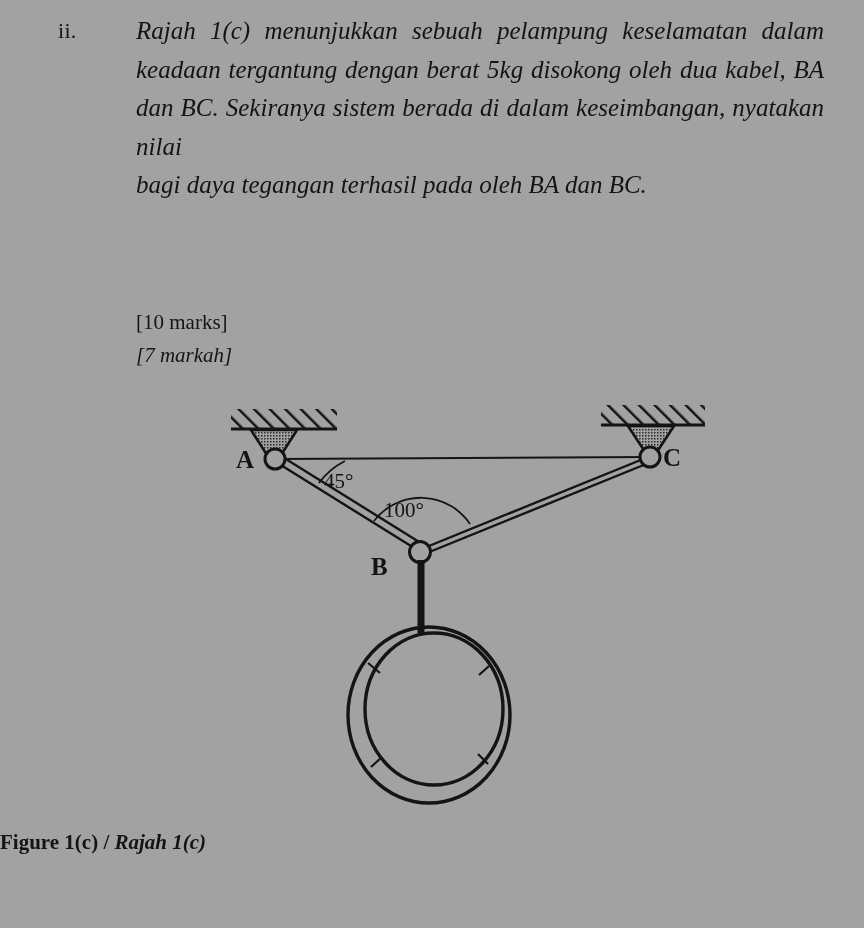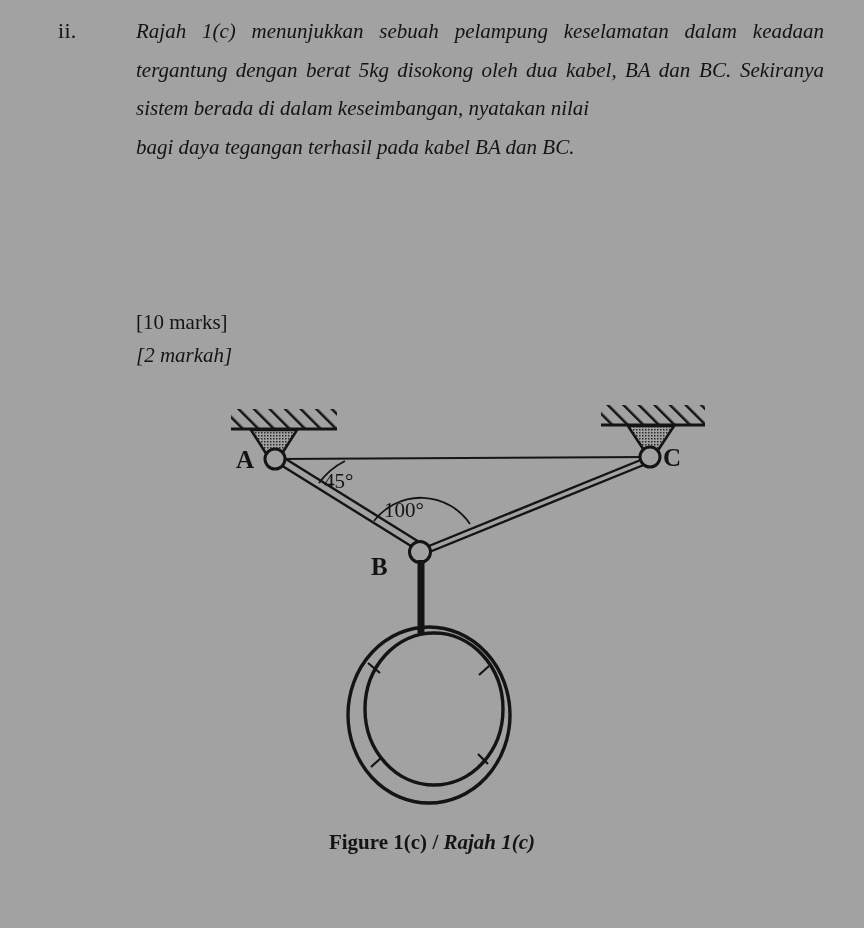--- a/index.html
+++ b/index.html
@@ -55,21 +55,21 @@
     letter-spacing: 0.05px;
     word-spacing: 0.4px;
     margin: 0;
   }
   .para-en .last-line {
     display: block;
     text-align: left;
   }
 
   .para-my {
-    font-size: 21px;
+    font-size: 25px;
     line-height: 38.5px;
     font-style: italic;
     text-align: justify;
     text-justify: inter-word;
     margin: 0;
   }
   .para-my .last-line {
     display: block;
     text-align: left;
   }
@@ -106,21 +106,21 @@
     position: absolute;
     left: 0;
     top: 0;
   }
 
   .fig-caption {
     position: absolute;
     left: 0;
     top: 830px;
     width: 864px;
-    text-align: center;
+    text-align: left;
     font-size: 21px;
     font-weight: bold;
   }
   .fig-caption .cap-my {
     font-style: italic;
   }
 
   .vertex-label {
     font-family: "Liberation Serif", "DejaVu Serif", serif;
     font-weight: bold;
@@ -141,28 +141,28 @@
   <div class="question-block">
 
     <div class="q-marker">ii.</div>
 
     <div class="q-body">
 
 
       <p class="para-my"><span>Rajah 1(c) menunjukkan sebuah pelampung keselamatan dalam</span>
         <span class="tight">keadaan tergantung dengan berat 5kg disokong oleh dua kabel, BA dan</span>
         <span>BC. Sekiranya sistem berada di dalam keseimbangan, nyatakan nilai</span>
-        <span class="last-line">bagi daya tegangan terhasil pada kabel BA dan BC.</span>
+        <span class="last-line">bagi daya tegangan terhasil pada oleh BA dan BC.</span>
       </p>
 
     </div>
 
     <div class="marks-wrap">
       <div class="marks-en">[10 marks]</div>
-      <div class="marks-my">[2 markah]</div>
+      <div class="marks-my">[7 markah]</div>
     </div>
 
   </div>
 
   <div class="figure-area">
     <svg class="figure-svg" width="864" height="470" viewBox="0 0 864 470">
 
       <defs>
 
         <pattern id="hatch" width="11" height="11" patternUnits="userSpaceOnUse" patternTransform="rotate(-45)">

